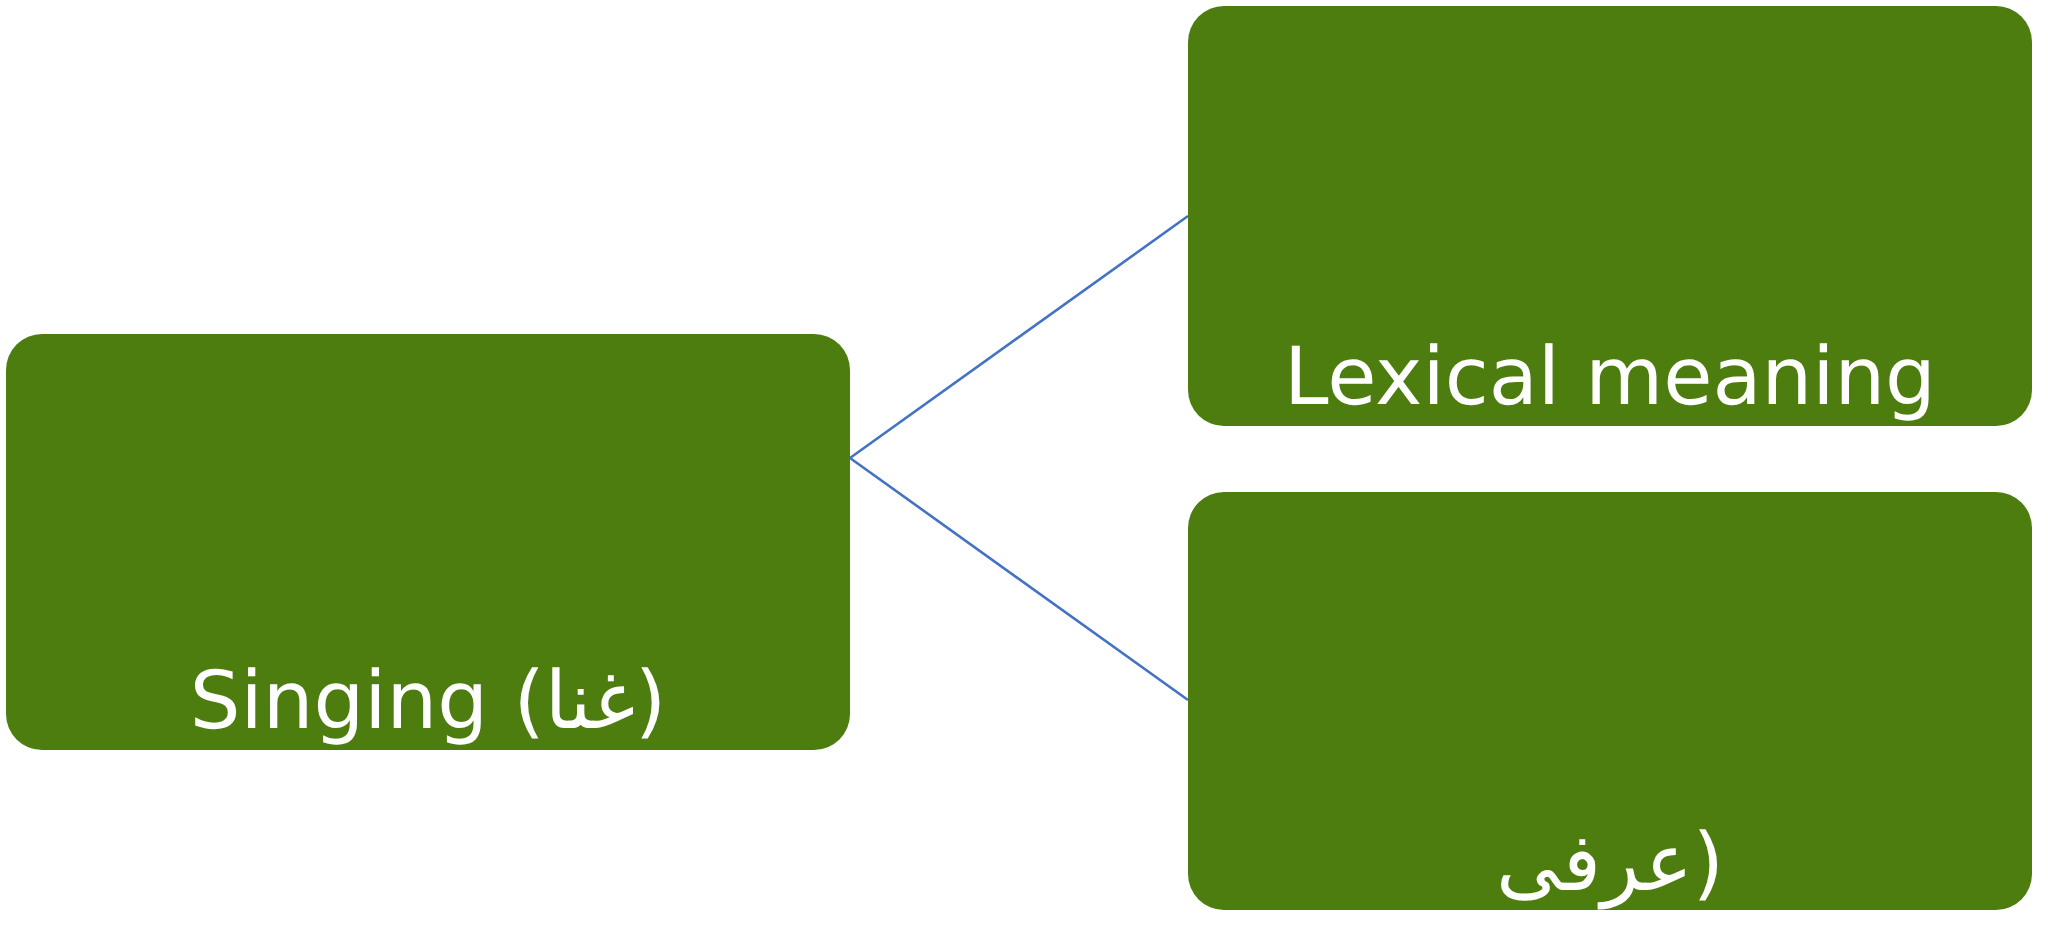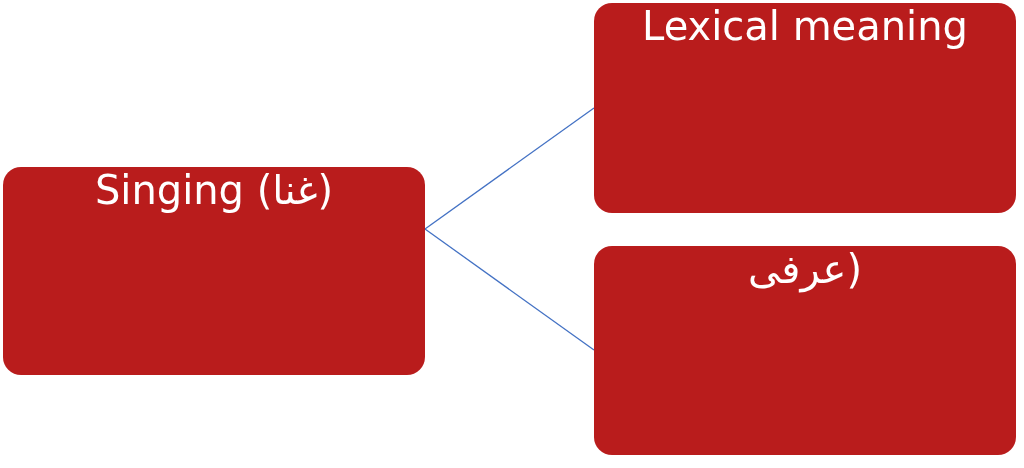--- a/index.html
+++ b/index.html
@@ -1,23 +1,23 @@
 <!DOCTYPE html>
 <html><head>
   <meta charset="utf-8">
   <style>
     html, body { margin: 0; padding: 0; background: #ffffff; }
     body { width: 1024px; height: 468px; position: relative; overflow: hidden; font-family: "DejaVu Sans", sans-serif; }
     .node {
       position: absolute;
-      background: #b91c1c;
+      background: #4d7c0f;
       border-radius: 18px;
       color: #ffffff;
       display: flex;
-      align-items: flex-start;
+      align-items: flex-end;
       justify-content: center;
       text-align: center;
       box-sizing: border-box;
       padding: 0 14px;
       line-height: 1.18;
     }
     #node-root { left: 3px; top: 125px; width: 422px; height: 208px; font-size: 40px; margin-top: 42px; }
     #node-lexical { left: 594px; top: 3px; width: 422px; height: 210px; font-size: 40px; }
     #node-conventional { left: 594px; top: 246px; width: 422px; height: 209px; font-size: 40px; line-height: 1.15; }
     svg.connectors { position: absolute; left: 0; top: 0; width: 1024px; height: 468px; }

